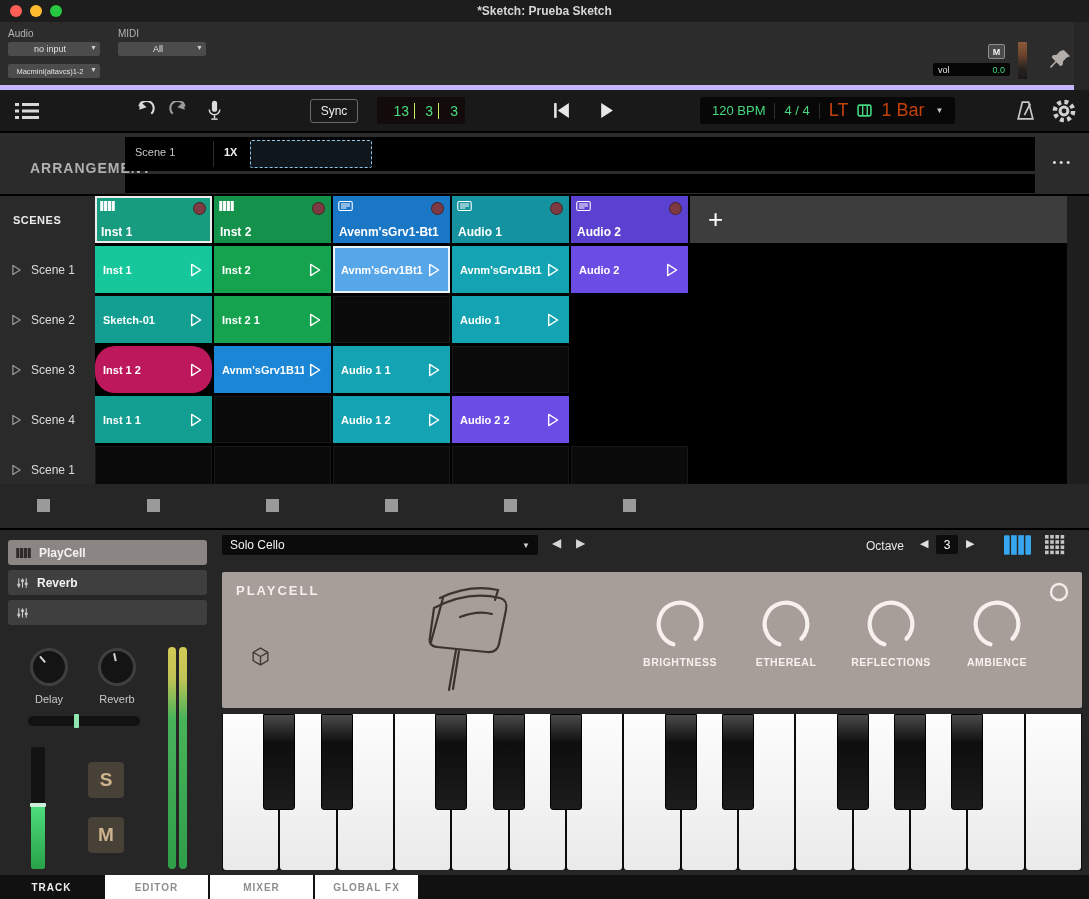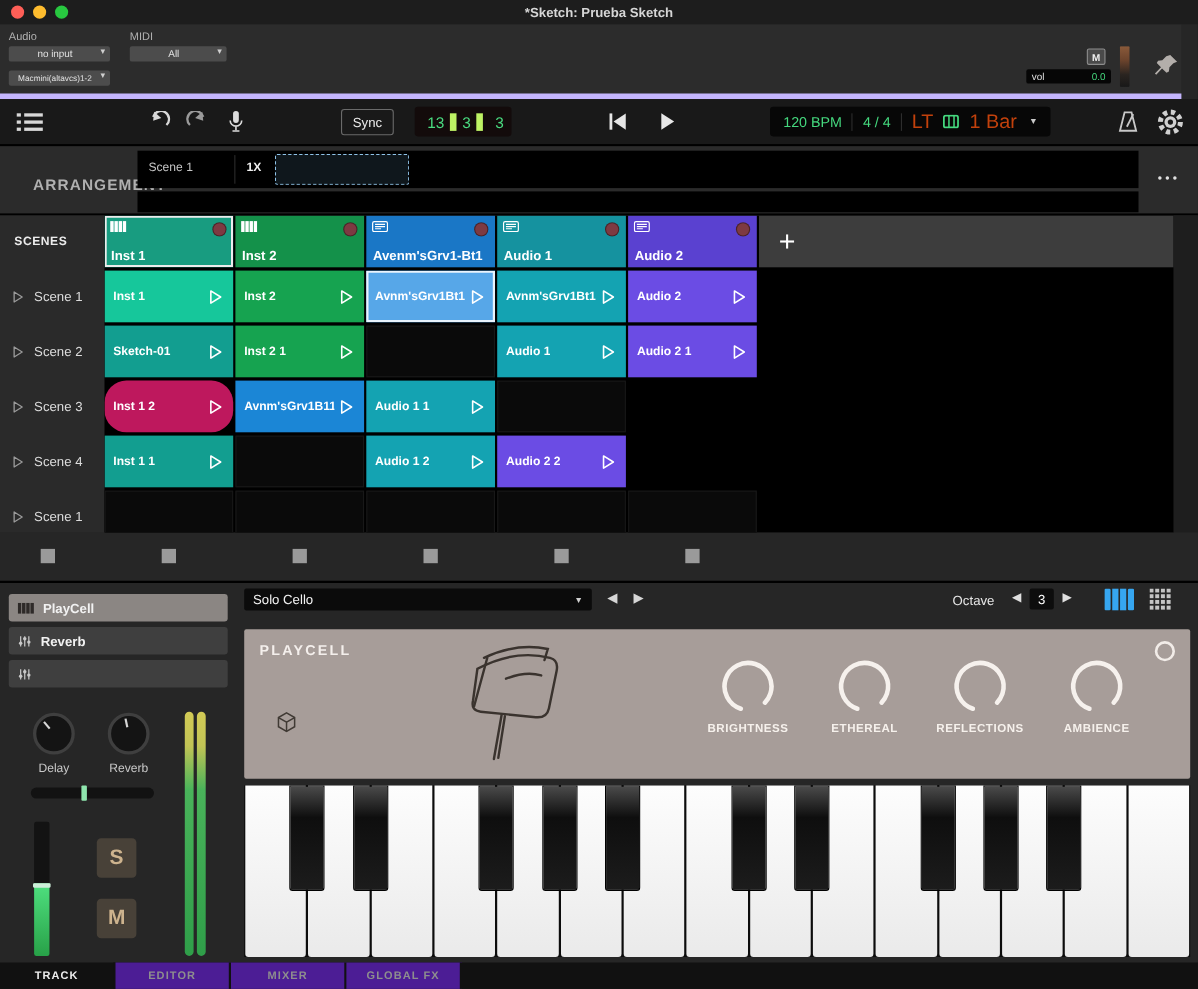--- a/index.html
+++ b/index.html
@@ -22,21 +22,21 @@
   .vol-bar .v1{color:#e0e0e0}.vol-bar .v2{color:#45d87e}
   .small-meter{position:absolute;left:1018px;top:20px;width:9px;height:37px;background:#141414;border-radius:1px;overflow:hidden}
   .small-meter i{display:block;width:100%;height:100%;background:linear-gradient(180deg,#8a5a3a 0%,#6b432c 35%,#2a2420 70%,#181818 100%)}
   .pin-btn{position:absolute;left:1048px;top:26px;width:26px;height:26px}
 
   
   .toolbar{position:absolute;top:90px;left:0;right:0;height:43px;background:#191919;border-bottom:2px solid #000}
   .tb{position:absolute;top:0;height:41px;display:flex;align-items:center;justify-content:center}
   .sync-btn{border:1px solid #6a6a6a;border-radius:3px;color:#ececec;font-size:12px;padding:4px 10px;background:transparent}
   .pos-display{background:#130b0b;border-radius:3px;height:27px;display:flex;align-items:center;padding:0 2px}
-  .pos-seg{color:#4adc80;font-size:14px;text-align:right;padding-right:5px;border-right:6px solid #bef264}
+  .pos-seg{color:#4adc80;font-size:14px;text-align:right;padding-right:5px;border-right:1px solid #bef264}
   .pos-seg.last{border-right:none}
   .transport-pill{background:#070707;border-radius:3px;height:27px;display:flex;align-items:center;gap:9px;padding:0 12px}
   .pill-green{color:#45d87e;font-size:13px}
   .pill-white{color:#c2410c;font-size:18px}
   .pill-div{width:1px;height:16px;background:#2d2d2d}
   .pill-caret{color:#c9c9c9;font-size:8px;margin-left:2px}
 
   
   .arr{position:absolute;top:133px;left:0;right:0;height:63px;background:#2b2b2b;border-bottom:2px solid #000}
   .arr-label{position:absolute;left:30px;top:27px;font-size:14px;font-weight:bold;color:#b0b0b0;letter-spacing:1px}
@@ -109,21 +109,21 @@
   .macro{position:absolute;top:26px;width:100px;display:flex;flex-direction:column;align-items:center}
   .macro-ring{line-height:0}
   .macro-label{margin-top:6px;font-size:10.5px;font-weight:bold;color:#f6f1ec;letter-spacing:.5px}
   .kbd{position:absolute;left:7px;top:184px;width:860px;height:156px;background:#0c0c0c}
   .white-keys{display:flex;height:100%;width:100%}
   .white-key{flex:1;margin:0 1px;background:linear-gradient(180deg,#fdfdfd,#eaeaea);border-radius:0 0 3px 3px}
   .black-key{position:absolute;top:0;width:32px;height:96px;background:linear-gradient(180deg,#4a4a4a,#0e0e0e 30%,#1c1c1c);border:1px solid #000;border-radius:0 0 3px 3px;z-index:2}
 
   
   .tabbar{position:absolute;top:875px;left:0;right:0;height:24px;background:#111;display:flex}
-  .tab{width:105px;height:24px;display:flex;align-items:center;justify-content:center;font-size:10px;font-weight:bold;letter-spacing:1px;color:#8e8e8e;background:#4c1d95;border-right:2px solid #111}
+  .tab{width:105px;height:24px;display:flex;align-items:center;justify-content:center;font-size:10px;font-weight:bold;letter-spacing:1px;color:#8e8e8e;background:#ffffff;border-right:2px solid #111}
   .tab.active{background:transparent;color:#ededed}
 </style>
 </head>
 <body>
 
 <div id="stage">
 
   <div class="titlebar">
     <span class="tl red"></span>
     <span class="tl yellow"></span>
@@ -396,26 +396,20 @@
           </div>
           <div class="clip" style="background: rgb(22, 163, 80);">
             <span class="clip-label">Inst 2 1</span>
             <span class="clip-play"><svg width="17" height="17" viewBox="0 0 20 20">
                 <path d="M5.5 3.5 L16 10 L5.5 16.5 Z" fill="none" stroke="#fff" stroke-width="1.7" stroke-linejoin="round"></path>
               </svg></span>
           </div>
           <div class="clip empty"></div>
           <div class="clip" style="background: rgb(20, 163, 178);">
             <span class="clip-label">Audio 1</span>
-            <span class="clip-play"><svg width="17" height="17" viewBox="0 0 20 20">
-                <path d="M5.5 3.5 L16 10 L5.5 16.5 Z" fill="none" stroke="#fff" stroke-width="1.7" stroke-linejoin="round"></path>
-              </svg></span>
-          </div>
-          <div class="clip" style="background: rgb(107, 76, 228);">
-            <span class="clip-label">Audio 2 1</span>
             <span class="clip-play"><svg width="17" height="17" viewBox="0 0 20 20">
                 <path d="M5.5 3.5 L16 10 L5.5 16.5 Z" fill="none" stroke="#fff" stroke-width="1.7" stroke-linejoin="round"></path>
               </svg></span>
           </div>
         </div>
         <div class="clip-row" style="top: 150px;">
           <div class="clip" style="background: #be185d; border-radius: 20px;">
             <span class="clip-label">Inst 1 2</span>
             <span class="clip-play"><svg width="17" height="17" viewBox="0 0 20 20">
                 <path d="M5.5 3.5 L16 10 L5.5 16.5 Z" fill="none" stroke="#fff" stroke-width="1.7" stroke-linejoin="round"></path>

